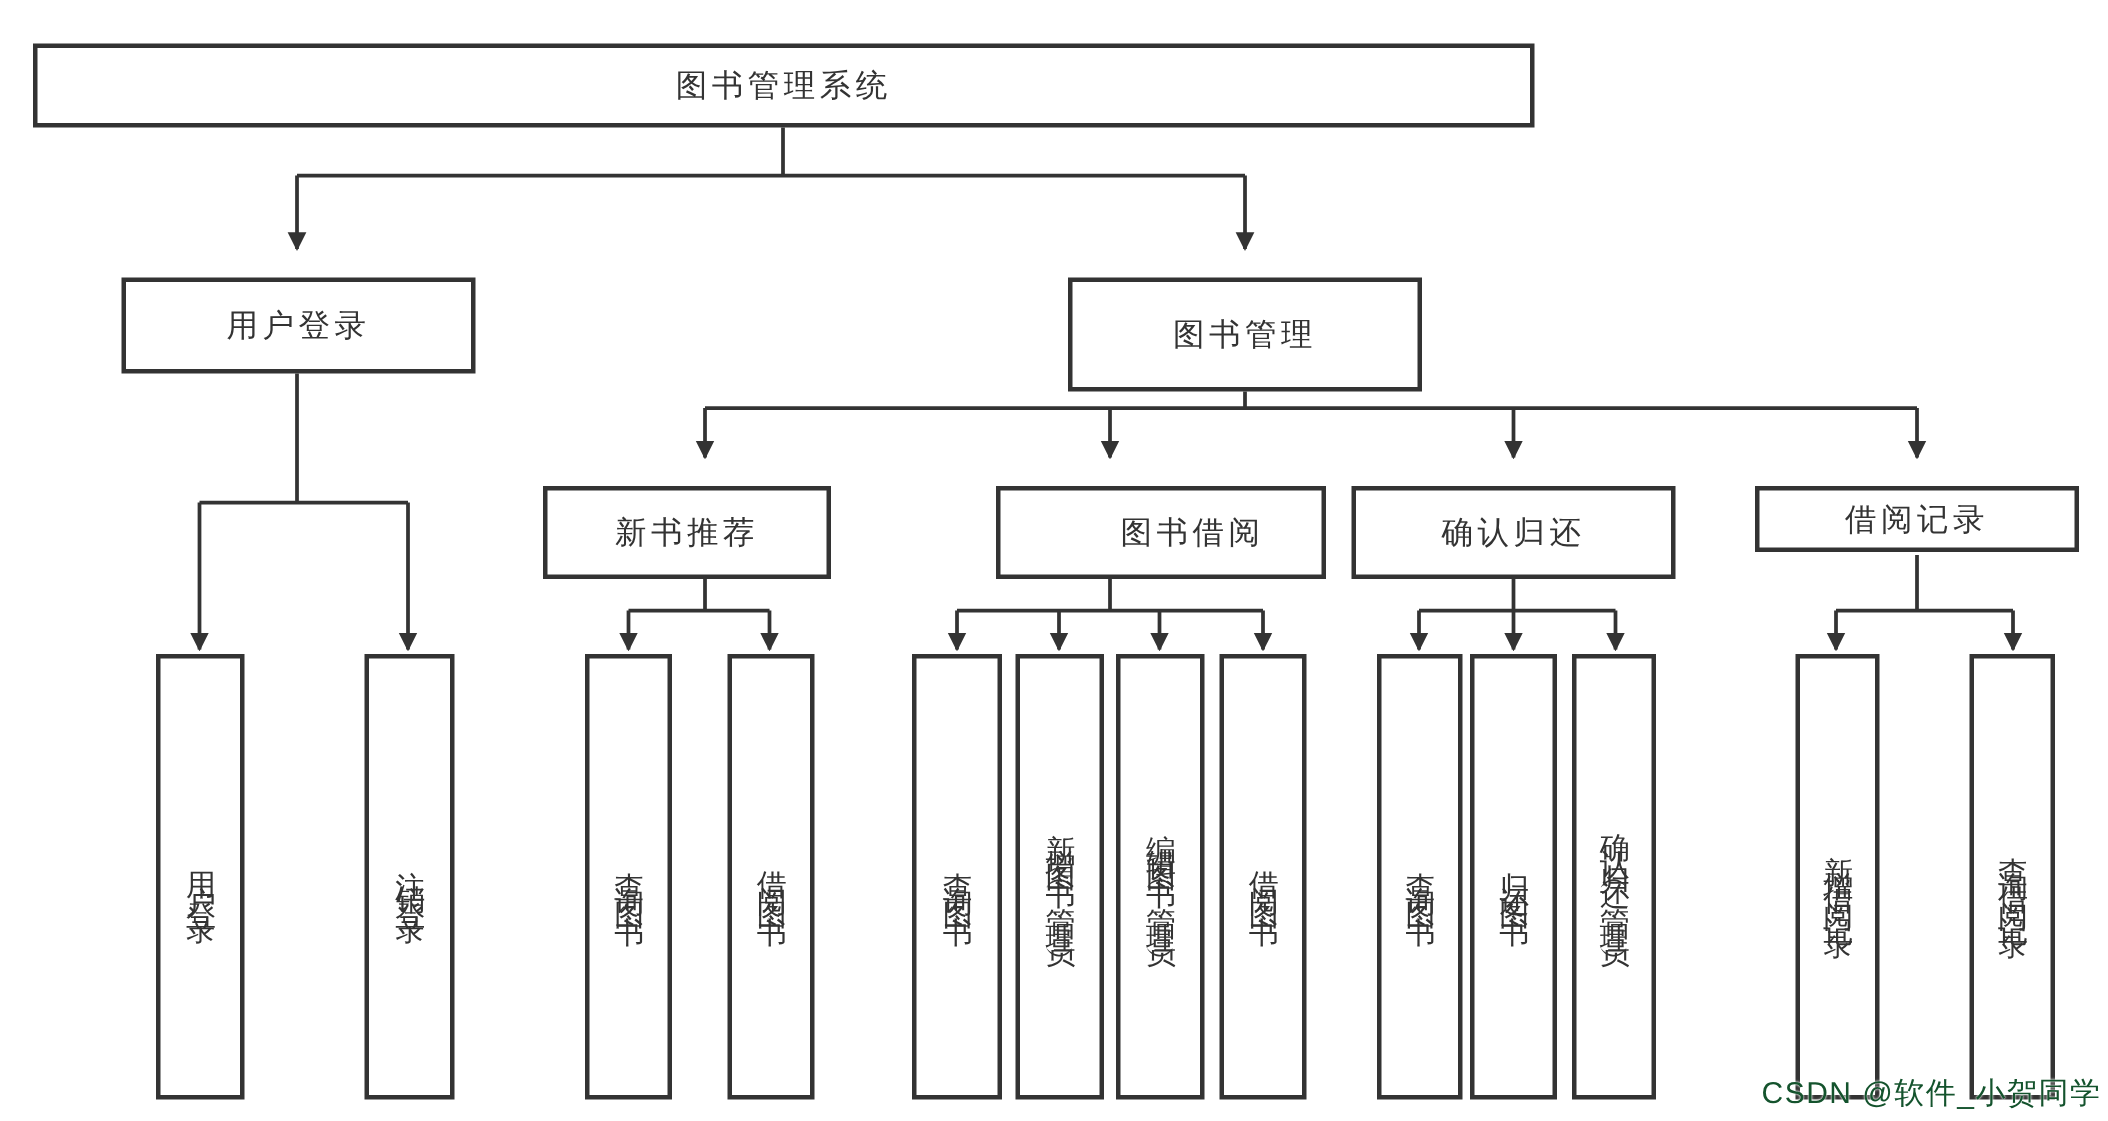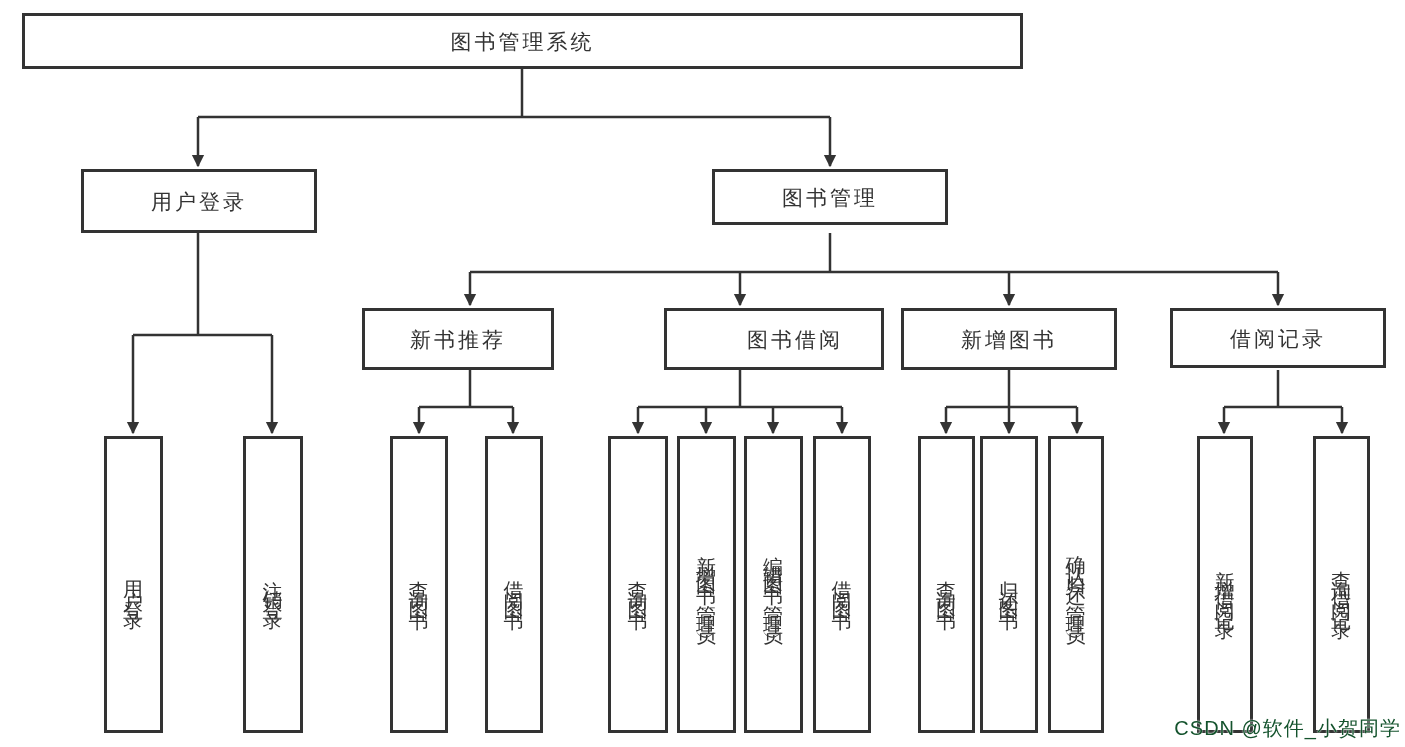--- a/index.html
+++ b/index.html
@@ -25,20 +25,21 @@
     pointer-events: none;
   }
   .node {
     position: absolute;
     box-sizing: border-box;
     border: 3px solid #333333;
     background: #ffffff;
     display: flex;
     align-items: center;
     justify-content: center;
+    margin-top: 16px;
   }
   .node .hlabel {
     font-size: 21px;
     letter-spacing: 3px;
     line-height: 1;
     white-space: nowrap;
     color: #333333;
   }
   .vnode {
     position: absolute;
@@ -120,34 +121,34 @@
     </g>
   </svg>
 
   <div class="node" style="left:22px; top:13px; width:1001px; height:56px;">
     <span class="hlabel">图书管理系统</span>
   </div>
 
   <div class="node" style="left:81px; top:169px; width:236px; height:64px;">
     <span class="hlabel">用户登录</span>
   </div>
-  <div class="node" style="left:712px; top:169px; width:236px; height:56px;">
+  <div class="node" style="left:712px; top:169px; width:236px; height:76px;">
     <span class="hlabel">图书管理</span>
   </div>
 
   <div class="node" style="left:362px; top:308px; width:192px; height:62px;">
     <span class="hlabel">新书推荐</span>
   </div>
   <div class="node" style="left:664px; top:308px; width:220px; height:62px;padding-left:42px;">
     <span class="hlabel">图书借阅</span>
   </div>
   <div class="node" style="left:901px; top:308px; width:216px; height:62px;">
-    <span class="hlabel">新增图书</span>
+    <span class="hlabel">确认归还</span>
   </div>
-  <div class="node" style="left:1170px; top:308px; width:216px; height:60px;">
+  <div class="node" style="left:1170px; top:308px; width:216px; height:44px;">
     <span class="hlabel">借阅记录</span>
   </div>
 
   <div class="vnode" style="left:104px; width:59px;">
     <span class="vlabel">用户登录</span>
   </div>
   <div class="vnode" style="left:243px; width:60px;">
     <span class="vlabel">注销登录</span>
   </div>
 

